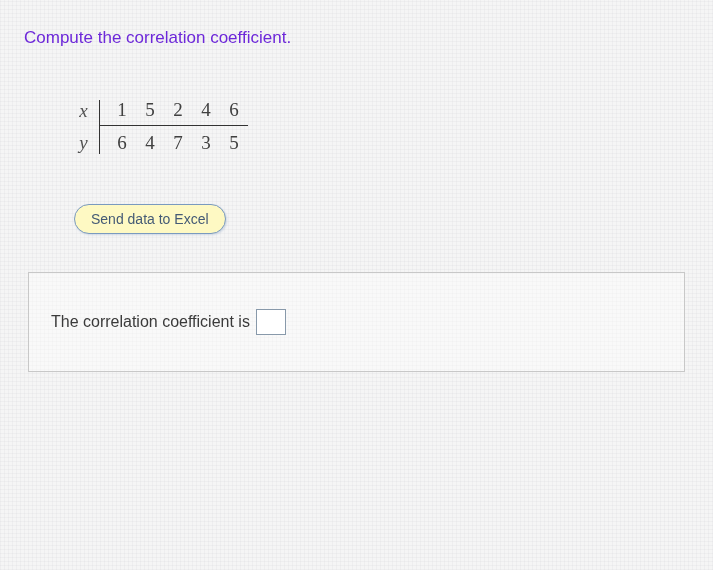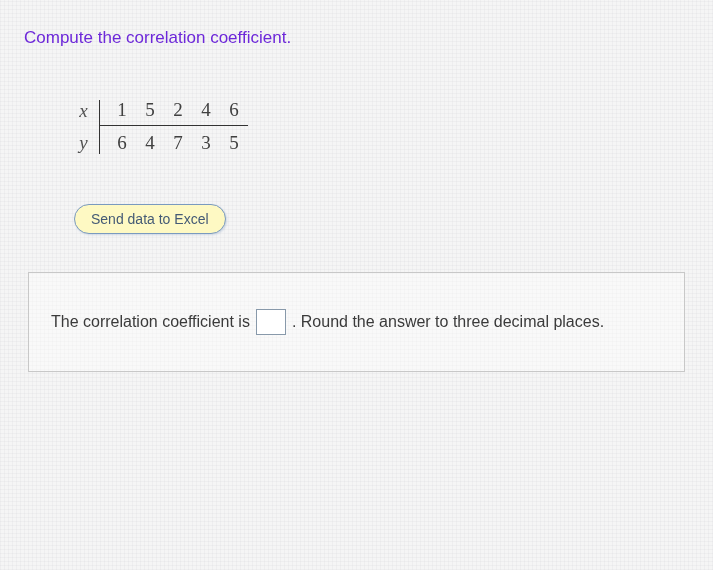--- a/index.html
+++ b/index.html
@@ -142,18 +142,17 @@
     </div>
   </div>
 </div>
 
 <button class="send-button">Send data to Excel</button>
 
 <div class="answer-box">
   <div class="answer-line">
     <span>The correlation coefficient is</span>
     <input type="text" class="answer-input" value="" style="">
-    <span>. Round the answer to three decimal places.</span>
   </div>
 </div>
 
 
 
 
 </body></html>

